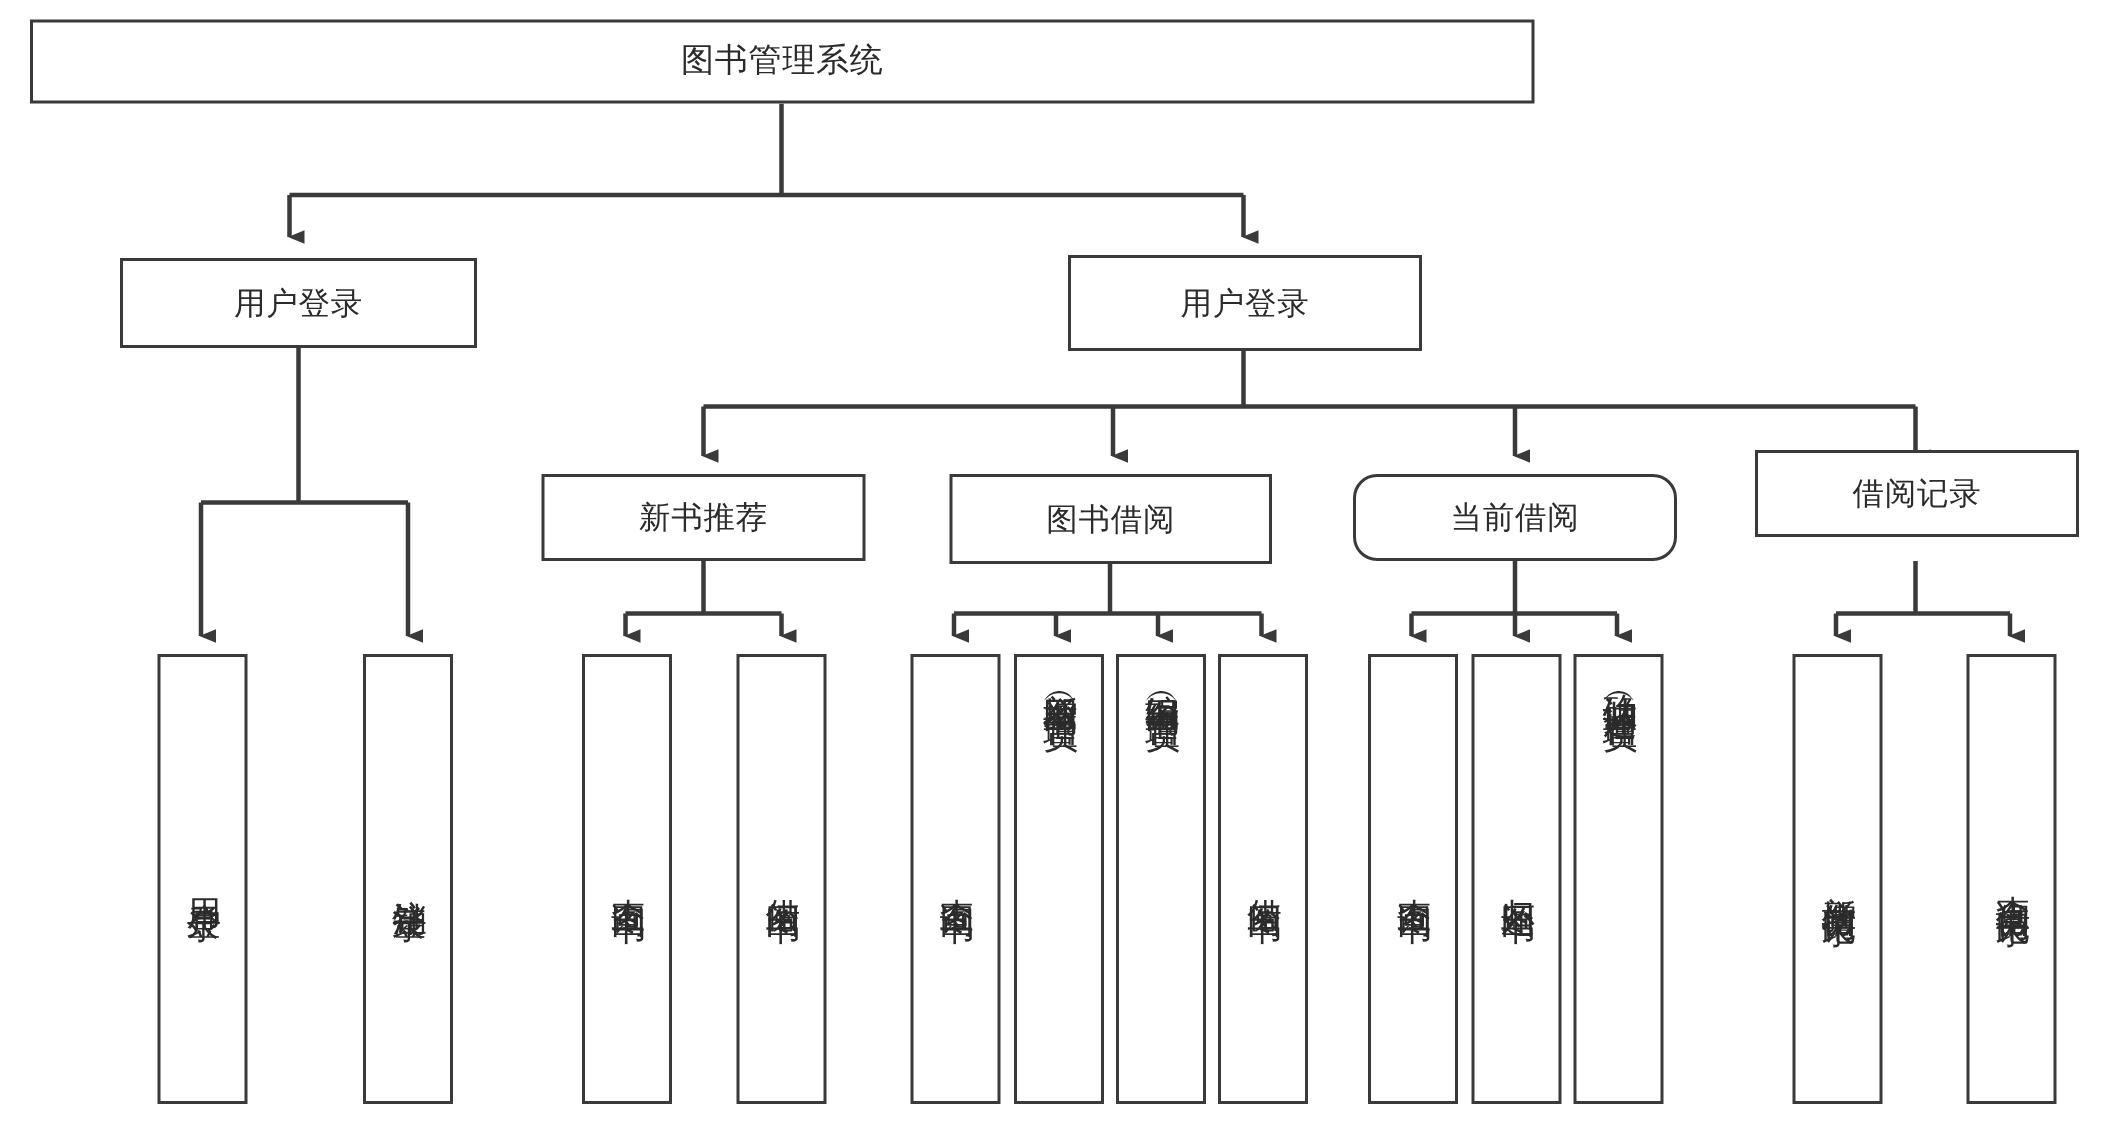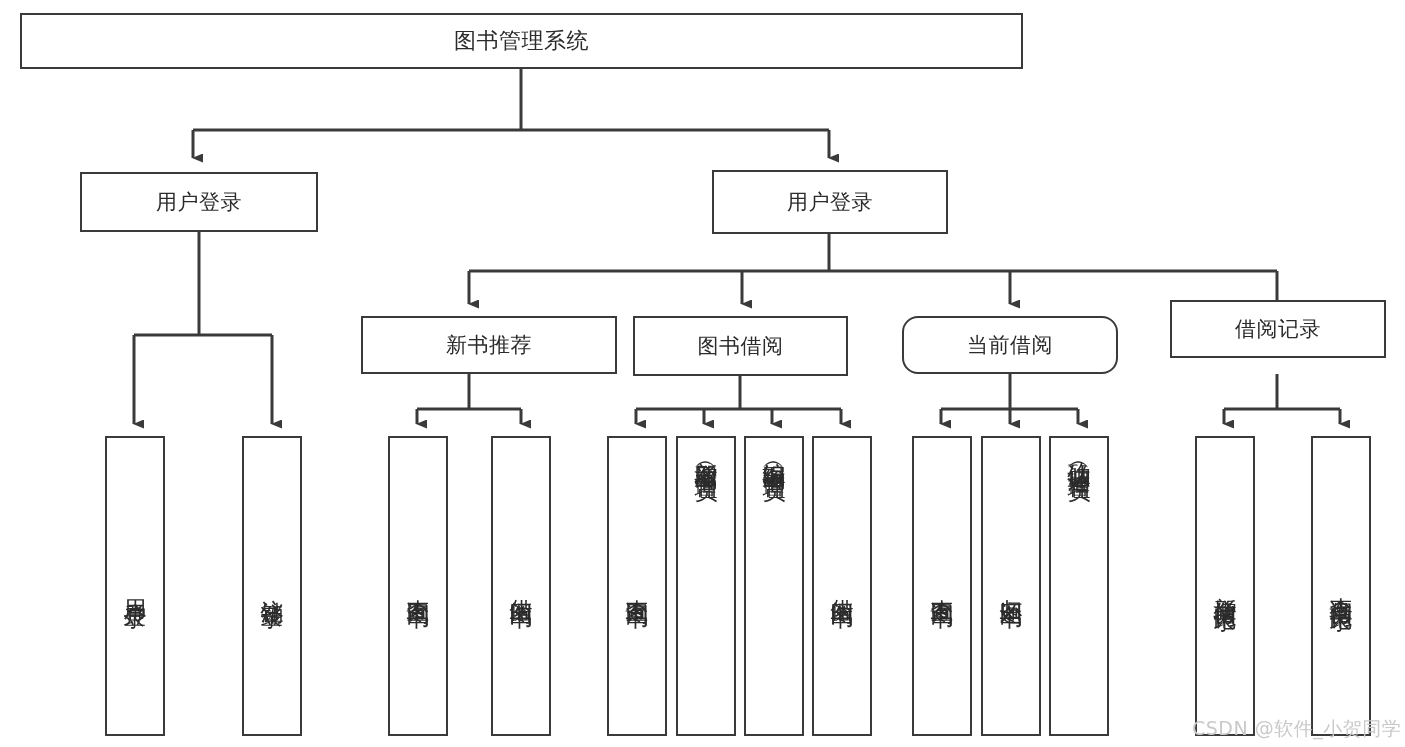--- a/index.html
+++ b/index.html
@@ -143,21 +143,21 @@
   </div>
 
   <div class="node horiz" style="left:80px; top:172px; width:238px; height:60px;">
     <span class="node-label">用户登录</span>
   </div>
 
   <div class="node horiz" style="left:712px; top:170px; width:236px; height:64px;">
     <span class="node-label">用户登录</span>
   </div>
 
-  <div class="node horiz" style="left:361px; top:316px; width:256px; height:58px;">
+  <div class="node horiz" style="left:361px; top:316px; width:216px; height:58px;">
     <span class="node-label">新书推荐</span>
   </div>
 
   <div class="node horiz" style="left:633px; top:316px; width:215px; height:60px;">
     <span class="node-label">图书借阅</span>
   </div>
 
   <div class="node horiz" style="left:902px; top:316px; width:216px; height:58px;border-radius:16px;">
     <span class="node-label">当前借阅</span>
   </div>
@@ -203,15 +203,14 @@
     <span class="node-label">确认归还（管理员）</span>
   </div>
 
   <div class="node vert vcenter" style="left:1195px; top:436px; width:60px; height:300px;">
     <span class="node-label">新增借阅记录</span>
   </div>
   <div class="node vert vcenter" style="left:1311px; top:436px; width:60px; height:300px;">
     <span class="node-label">查询借阅记录</span>
   </div>
 
-  <div class="watermark" style="left:1192px; top:716px;">CSDN @软件_小贺同学</div>
 
 </div>
 
 </body></html>

